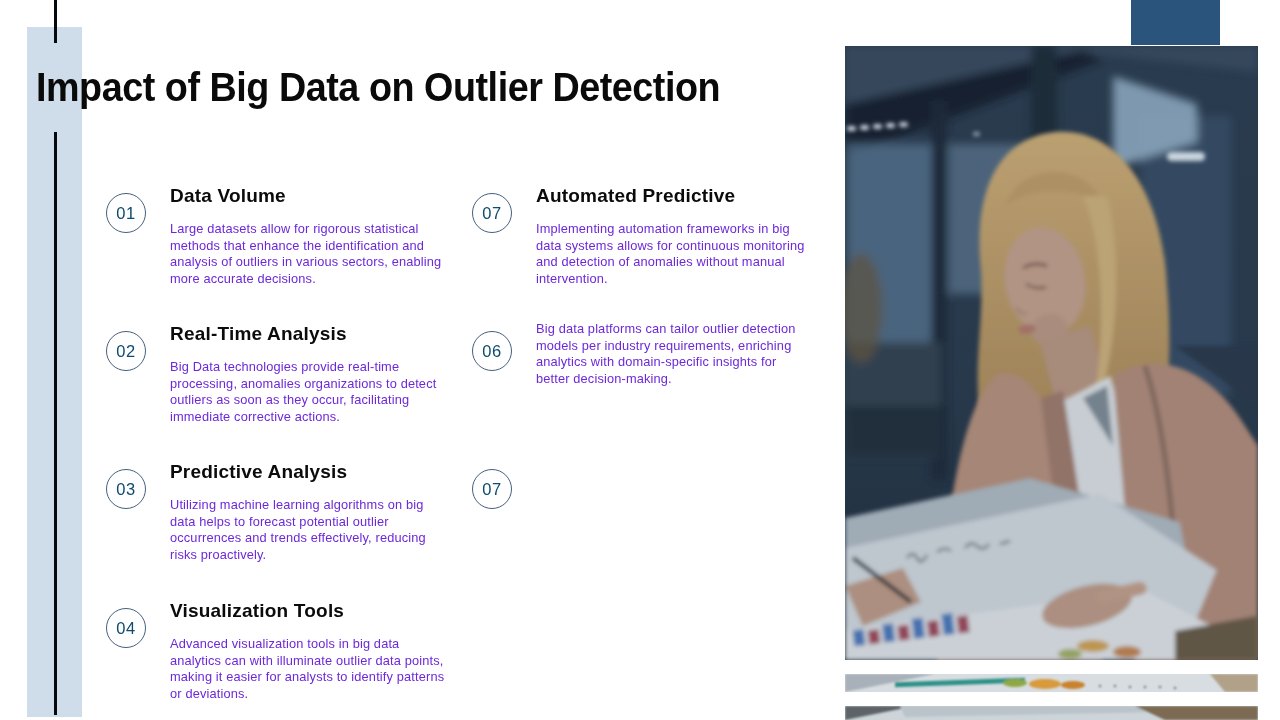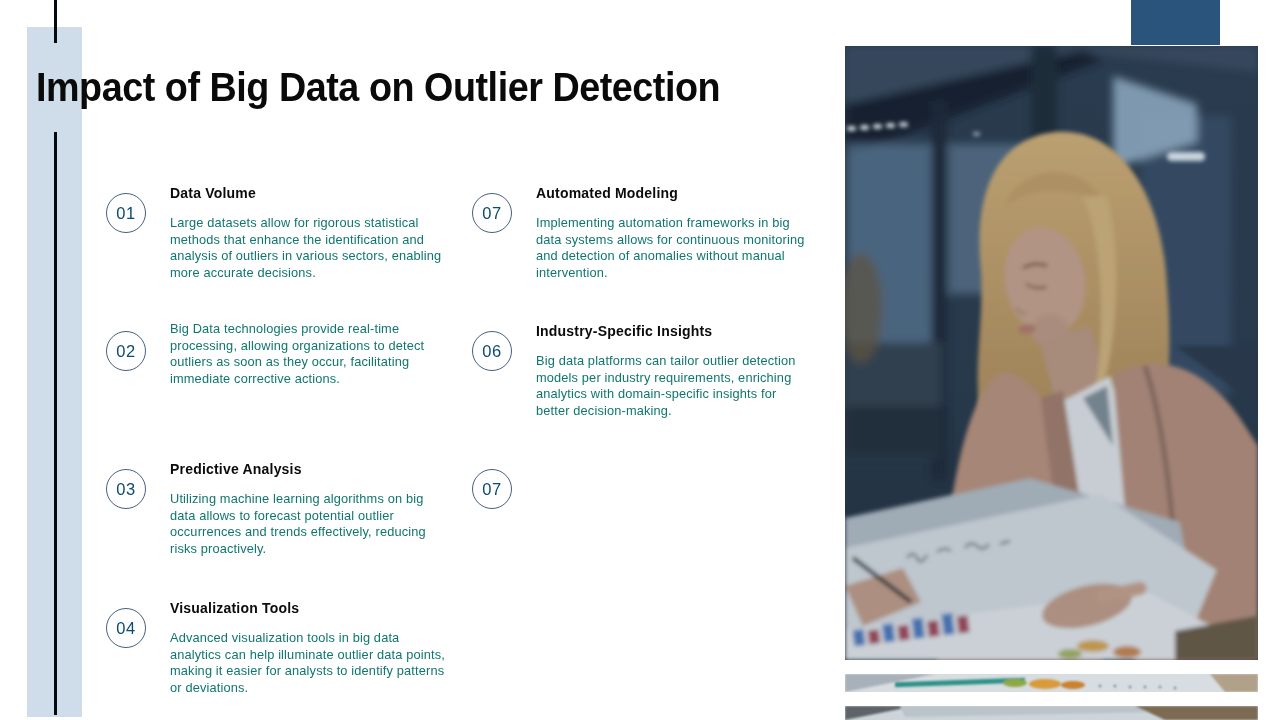--- a/index.html
+++ b/index.html
@@ -18,22 +18,22 @@
     transform:scaleX(.92);transform-origin:left top;white-space:nowrap;
   }
   .item{position:absolute;display:flex;gap:24px;width:340px;}
   .num-circle{
     width:38px;height:38px;flex:0 0 auto;margin-top:10px;background:#ffffff;
     border:1.5px solid #46607e;border-radius:50%;
     display:flex;align-items:center;justify-content:center;
     font-size:16.5px;font-weight:500;letter-spacing:.5px;color:#0c4a6e;
   }
   .item-text{width:292px;}
-  .item-title{font-size:14px;font-weight:bold;color:#0b0b0b;letter-spacing:.2px;margin:2px 0 14px 0;}
-  .item-desc{font-size:12.8px;line-height:16.5px;color:#0f766e;letter-spacing:.15px;margin:0;}
+  .item-title{font-size:19px;font-weight:bold;color:#0b0b0b;letter-spacing:.2px;margin:2px 0 14px 0;}
+  .item-desc{font-size:12.8px;line-height:16.5px;color:#6d28d9;letter-spacing:.15px;margin:0;}
   .pos-l1{left:106px;top:183px;} .pos-l2{left:106px;top:321px;}
   .pos-l3{left:106px;top:459px;} .pos-l4{left:106px;top:598px;}
   .pos-r1{left:472px;top:183px;} .pos-r2{left:472px;top:321px;} .pos-r3{left:472px;top:459px;}
   .photo{position:absolute;left:845px;top:46px;width:413px;height:614px;}
   .strip{position:absolute;left:845px;width:413px;}
   .strip1{top:674px;height:18px;}
   .strip2{top:706px;height:14px;}
   .photo svg,.strip svg{display:block;width:100%;height:100%;}
 </style>
 </head>
@@ -52,52 +52,52 @@
     <div class="num-circle">01</div>
     <div class="item-text">
       <div class="item-title">Data Volume</div>
       <p class="item-desc">Large datasets allow for rigorous statistical methods that enhance the identification and analysis of outliers in various sectors, enabling more accurate decisions.</p>
     </div>
   </div>
 
   <div class="item pos-l2">
     <div class="num-circle">02</div>
     <div class="item-text">
-      <p class="item-desc">Big Data technologies provide real-time processing, allowing organizations to detect outliers as soon as they occur, facilitating immediate corrective actions.</p>
+      <div class="item-title">Real-Time Analysis</div>
+      <p class="item-desc">Big Data technologies provide real-time processing, anomalies organizations to detect outliers as soon as they occur, facilitating immediate corrective actions.</p>
     </div>
   </div>
 
   <div class="item pos-l3">
     <div class="num-circle">03</div>
     <div class="item-text">
       <div class="item-title">Predictive Analysis</div>
-      <p class="item-desc">Utilizing machine learning algorithms on big data allows to forecast potential outlier occurrences and trends effectively, reducing risks proactively.</p>
+      <p class="item-desc">Utilizing machine learning algorithms on big data helps to forecast potential outlier occurrences and trends effectively, reducing risks proactively.</p>
     </div>
   </div>
 
   <div class="item pos-l4">
     <div class="num-circle">04</div>
     <div class="item-text">
       <div class="item-title">Visualization Tools</div>
-      <p class="item-desc">Advanced visualization tools in big data analytics can help illuminate outlier data points, making it easier for analysts to identify patterns or deviations.</p>
+      <p class="item-desc">Advanced visualization tools in big data analytics can with illuminate outlier data points, making it easier for analysts to identify patterns or deviations.</p>
     </div>
   </div>
 
   <div class="item pos-r1">
     <div class="num-circle">07</div>
     <div class="item-text">
-      <div class="item-title">Automated Modeling</div>
+      <div class="item-title">Automated Predictive</div>
       <p class="item-desc">Implementing automation frameworks in big data systems allows for continuous monitoring and detection of anomalies without manual intervention.</p>
     </div>
   </div>
 
   <div class="item pos-r2">
     <div class="num-circle">06</div>
     <div class="item-text">
-      <div class="item-title">Industry-Specific Insights</div>
       <p class="item-desc">Big data platforms can tailor outlier detection models per industry requirements, enriching analytics with domain-specific insights for better decision-making.</p>
     </div>
   </div>
 
   <div class="item pos-r3">
     <div class="num-circle">07</div>
   </div>
 
   <div class="photo">
     <svg viewBox="0 0 413 614" preserveAspectRatio="none" aria-hidden="true">

